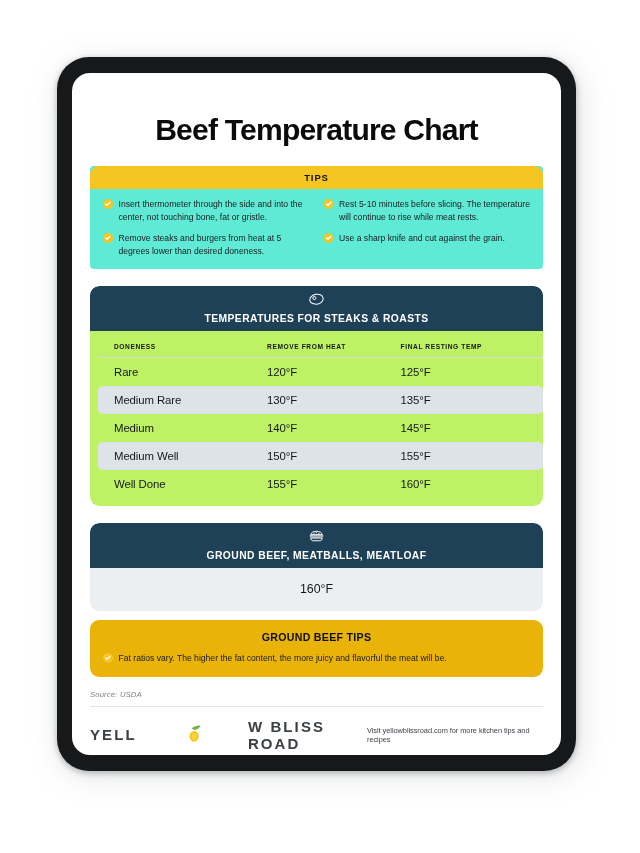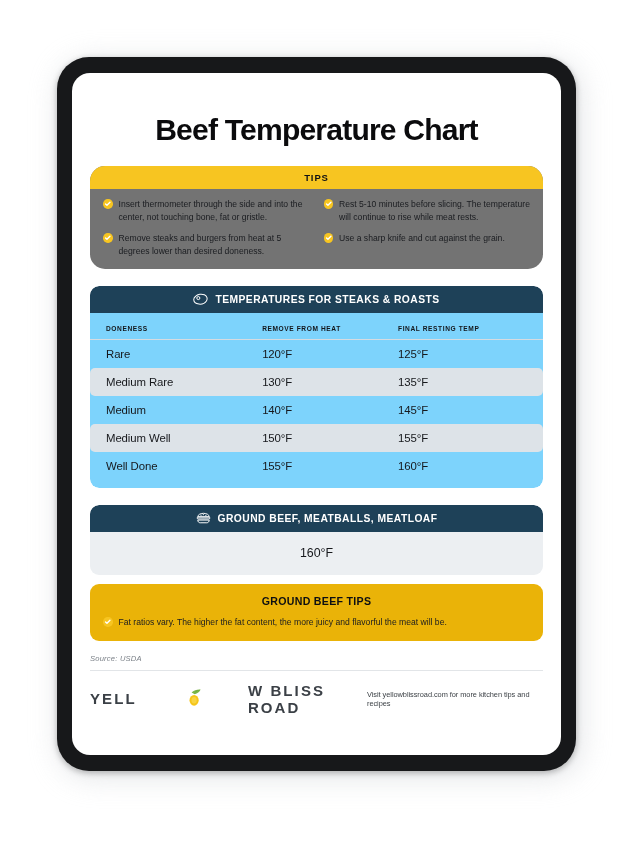--- a/index.html
+++ b/index.html
@@ -73,23 +73,23 @@
     letter-spacing: -.8px;
     color: #0b0b0d;
     margin: 42px 0 0 0;
     line-height: 1;
     transform: scaleX(1.02);
   }
 
   
   .tips-card {
     margin-top: 21px;
-    border-radius: 15px;
+    border-radius: 4px;
     overflow: hidden;
-    background: #737373;
+    background: #5eead4;
   }
   .tips-banner {
     background: #f7c521;
     text-align: center;
     font-size: 9.5px;
     font-weight: 700;
     letter-spacing: .9px;
     color: #101114;
     padding: 6px 0 6px 0;
     border-radius: 9px 9px 0 0;
@@ -137,26 +137,27 @@
     color: #ffffff;
     display: flex;
     align-items: center;
     justify-content: center;
     gap: 7px;
     padding: 7px 0 7px 0;
     font-size: 10.3px;
     font-weight: 700;
     letter-spacing: .45px;
     border-radius: 9px 9px 0 0;
+    flex-direction: column;
   }
   .section-head svg { display: block; }
 
   .table-wrap {
-    background: #7dd3fc;
-    padding: 0 0 8px 0;
+    background: #bef264;
+    padding: 0 0 8px 8px;
     border-radius: 0 0 9px 9px;
   }
   table {
     width: 100%;
     border-collapse: collapse;
     table-layout: fixed;
   }
   thead th {
     text-align: left;
     font-size: 6.6px;

